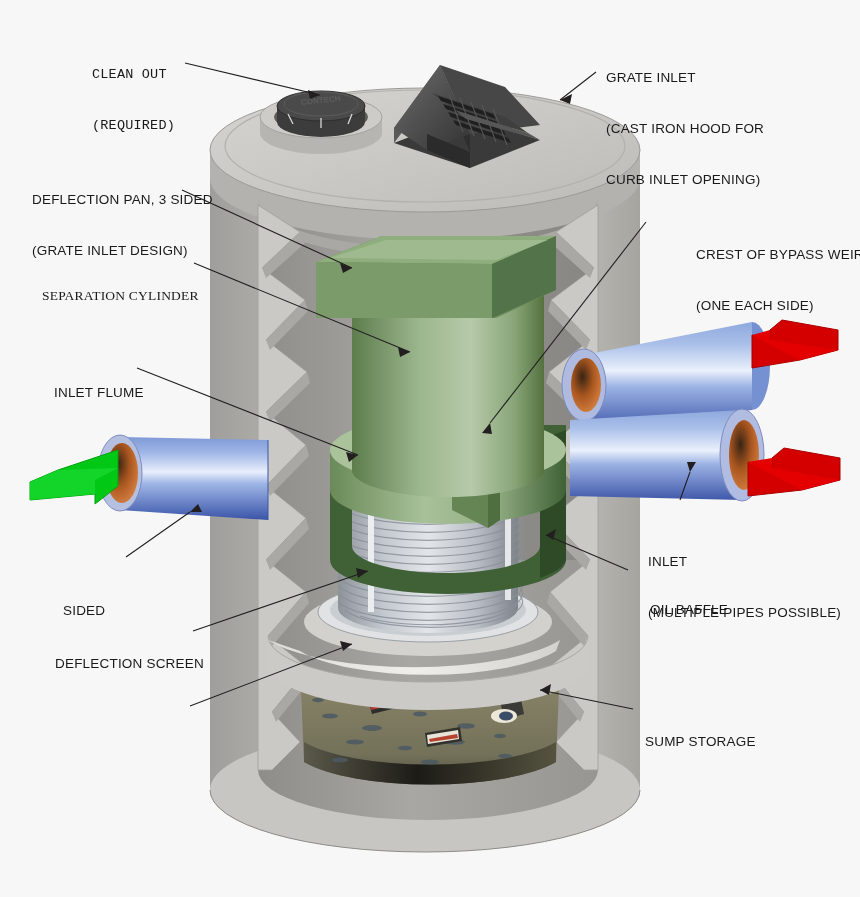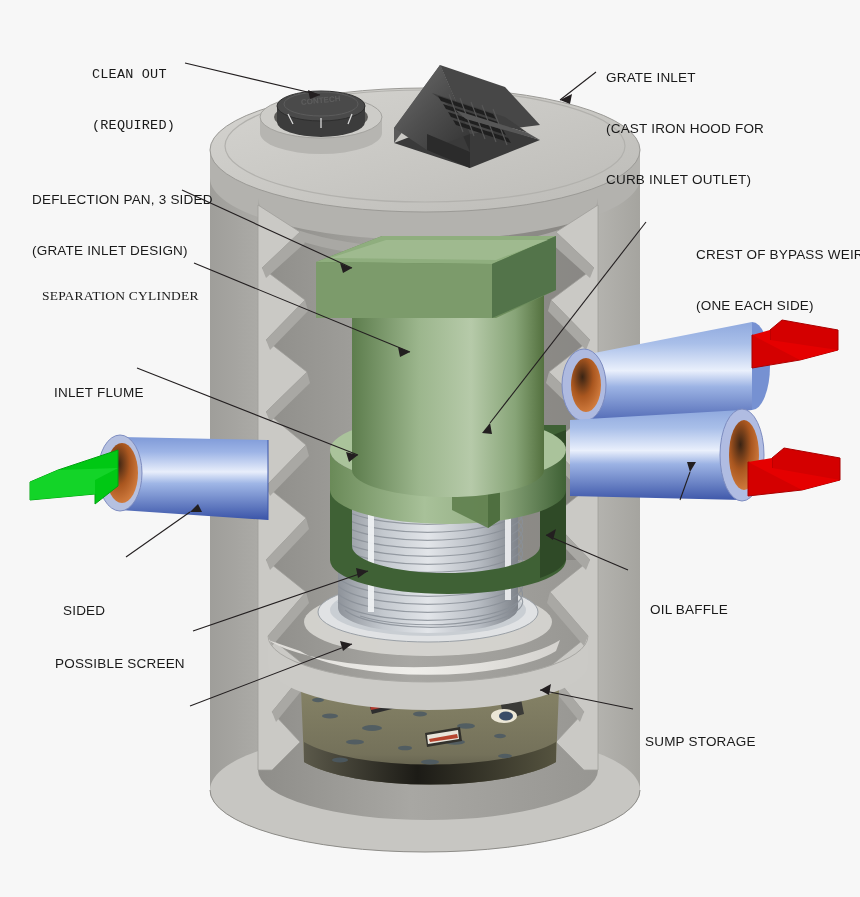--- a/index.html
+++ b/index.html
@@ -388,52 +388,56 @@
 </svg>
 
 <div class="lbl l" style="left:92px; top:32px;font-family:Liberation Mono, monospace;">
   <div>CLEAN OUT</div>
   <div>(REQUIRED)</div>
 </div>
 
 <div class="lbl r" style="left:606px; top:35px;">
   <div>GRATE INLET</div>
   <div>(CAST IRON HOOD FOR</div>
-  <div>CURB INLET OUTLET)</div>
+  <div>CURB INLET OPENING)</div>
 </div>
 
 <div class="lbl l" style="left:32px; top:157px;">
   <div>DEFLECTION PAN, 3 SIDED</div>
   <div>(GRATE INLET DESIGN)</div>
 </div>
 
 <div class="lbl l" style="left:42px; top:253px;font-family:Liberation Serif, serif;">
   <div>SEPARATION CYLINDER</div>
 </div>
 
 <div class="lbl r" style="left:652px; top:212px;margin-left:44px;">
   <div>CREST OF BYPASS WEIR</div>
   <div>(ONE EACH SIDE)</div>
 </div>
 
 <div class="lbl l" style="left:54px; top:350px;">
   <div>INLET FLUME</div>
 </div>
 
+<div class="lbl r" style="left:648px; top:519px;">
+  <div>INLET</div>
+  <div>(MULTIPLE PIPES POSSIBLE)</div>
+</div>
 
 <div class="lbl r" style="left:650px; top:567px;">
   <div>OIL BAFFLE</div>
 </div>
 
 <div class="lbl l" style="left:63px; top:568px;">
   <div>SIDED</div>
 </div>
 
 <div class="lbl l" style="left:55px; top:621px;">
-  <div>POSSIBLE SCREEN</div>
+  <div>DEFLECTION SCREEN</div>
 </div>
 
 
 <div class="lbl r" style="left:645px; top:699px;">
   <div>SUMP STORAGE</div>
 </div>
 
 </div>
 
 </body></html>

